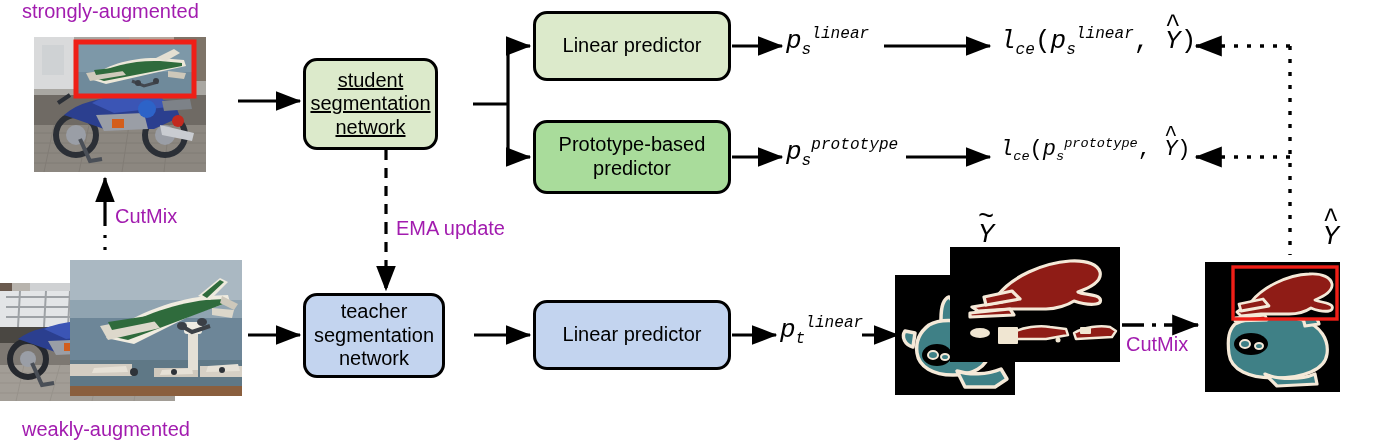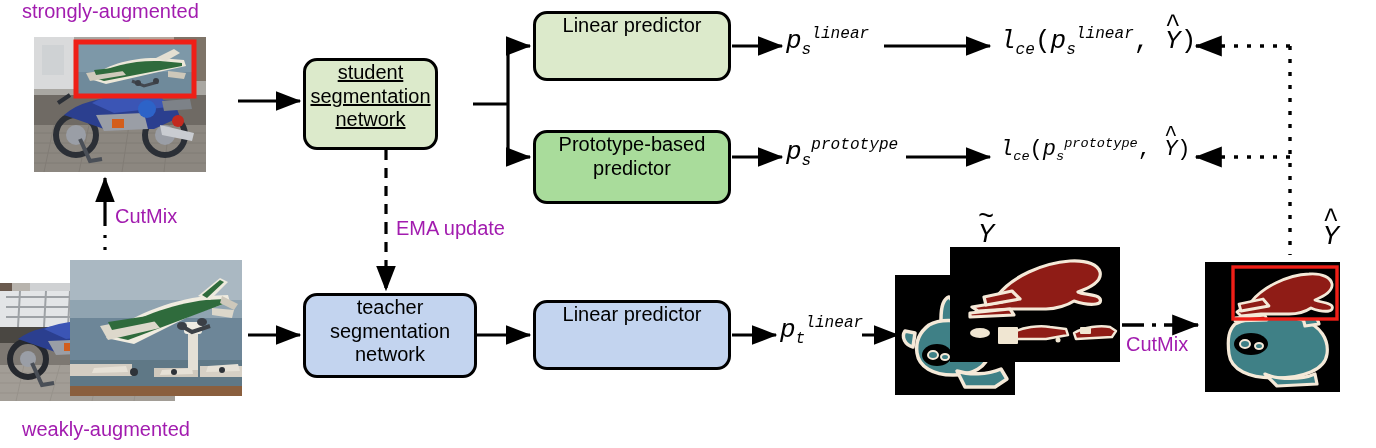--- a/index.html
+++ b/index.html
@@ -1,21 +1,21 @@
 <!DOCTYPE html>
 <html><head>
 <meta charset="utf-8">
 <style>
   html,body{margin:0;padding:0;background:#ffffff;}
   body{width:1376px;height:448px;position:relative;overflow:hidden;
        font-family:"Liberation Sans",sans-serif;color:#000;}
   .abs{position:absolute;}
   .lbl{font-size:20px;color:#a21caf;white-space:nowrap;}
   .box{position:absolute;border:3.5px solid #000;border-radius:14px;
-       display:flex;justify-content:center;text-align:center;
+       display:flex;align-items:center;justify-content:center;text-align:center;
        font-size:20px;line-height:1.18;box-sizing:border-box;}
   .box-green-light{background:#dceacb;}
   .box-green-dark{background:#a9dc9b;}
   .box-blue{background:#c3d4ef;}
   .math{font-family:Liberation Mono, monospace;font-style:italic;
         white-space:nowrap;line-height:1;}
   .math sup,.math sub{font-style:italic;font-size:62%;line-height:0;}
   .math .up{font-style:normal;}
   .photo{position:absolute;overflow:hidden;}
   .mask{position:absolute;background:#000;overflow:hidden;}
@@ -217,25 +217,25 @@
 
 
 <div class="box box-green-light" style="left:303px;top:58px;width:135px;height:92px;text-decoration:underline;">
   <span>student segmentation network</span>
 </div>
 
 <div class="box box-green-light" style="left:533px;top:11px;width:198px;height:70px;">
   <span>Linear predictor</span>
 </div>
 
-<div class="box box-green-dark" style="left:533px;top:120px;width:198px;height:74px;margin-top:10px;">
+<div class="box box-green-dark" style="left:533px;top:120px;width:198px;height:74px;">
   <span>Prototype-based predictor</span>
 </div>
 
-<div class="box box-blue" style="left:303px;top:293px;width:174px;height:85px;">
+<div class="box box-blue" style="left:303px;top:293px;width:142px;height:85px;">
   <span>teacher segmentation network</span>
 </div>
 
 <div class="box box-blue" style="left:533px;top:300px;width:198px;height:70px;">
   <span>Linear predictor</span>
 </div>
 
 <div class="abs lbl" style="left:396px;top:217px;">EMA update</div>
 
 

